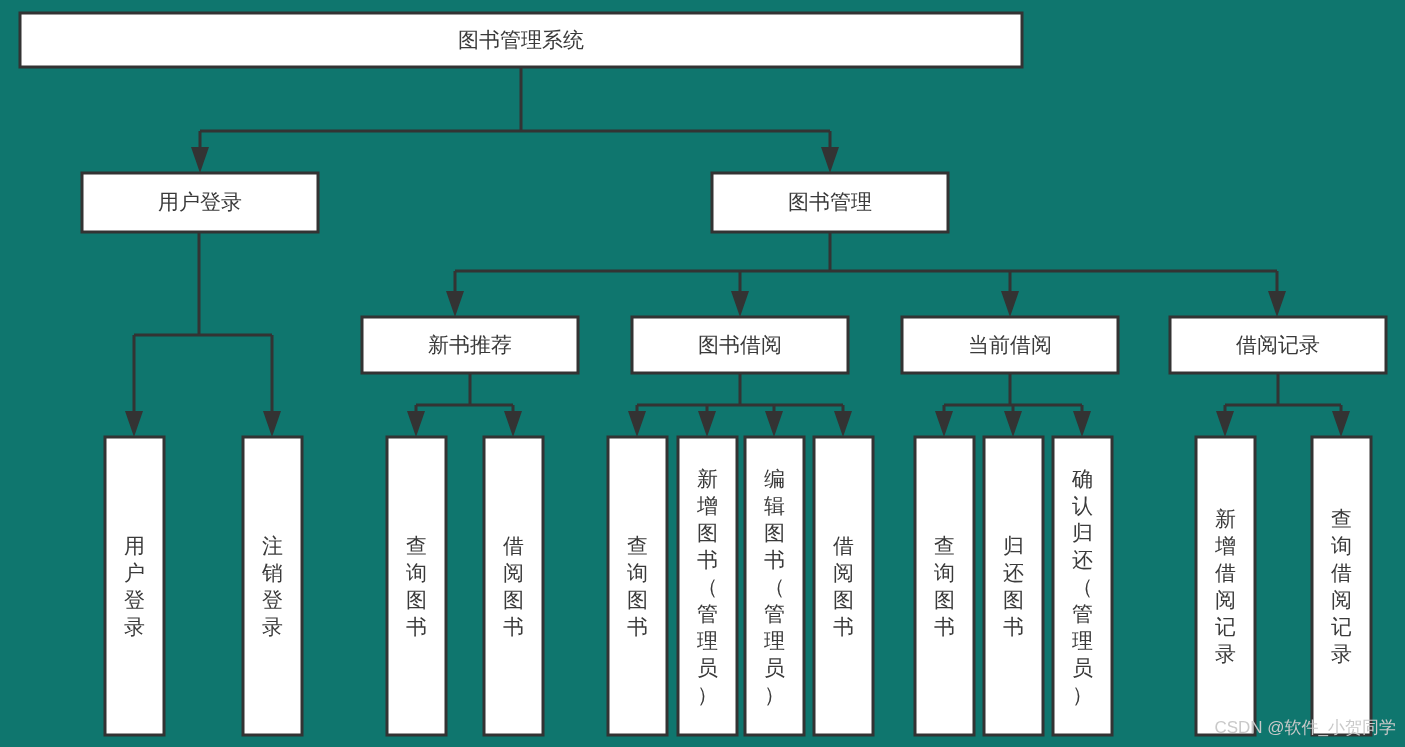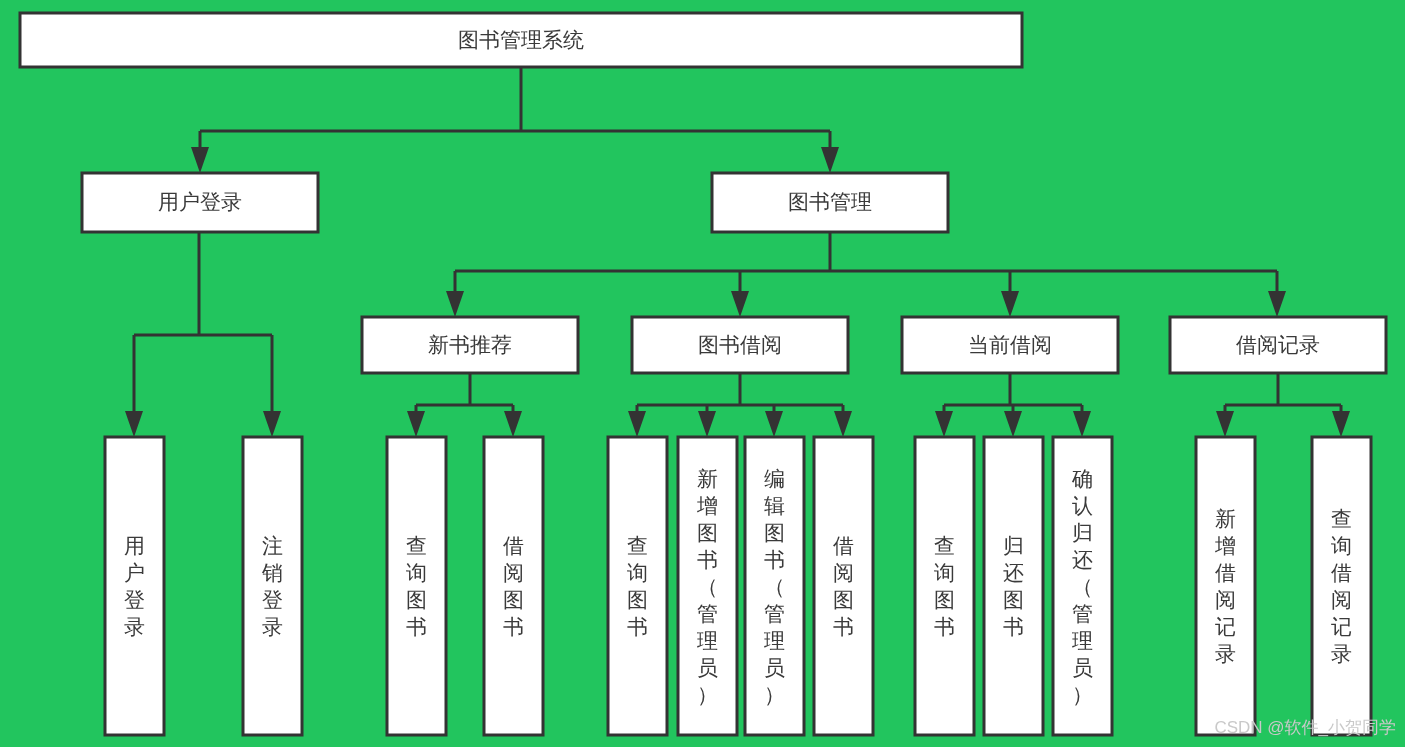--- a/index.html
+++ b/index.html
@@ -8,21 +8,21 @@
     padding: 0;
     background: #ffffff;
   }
   body {
     font-family: "Liberation Sans", "DejaVu Sans", sans-serif;
   }
   #diagram-root {
     position: relative;
     width: 1405px;
     height: 747px;
-    background: #22c55e;
+    background: #0f766e;
     overflow: hidden;
   }
   svg#flow-svg {
     position: absolute;
     left: 0;
     top: 0;
     width: 1405px;
     height: 747px;
     display: block;
   }

